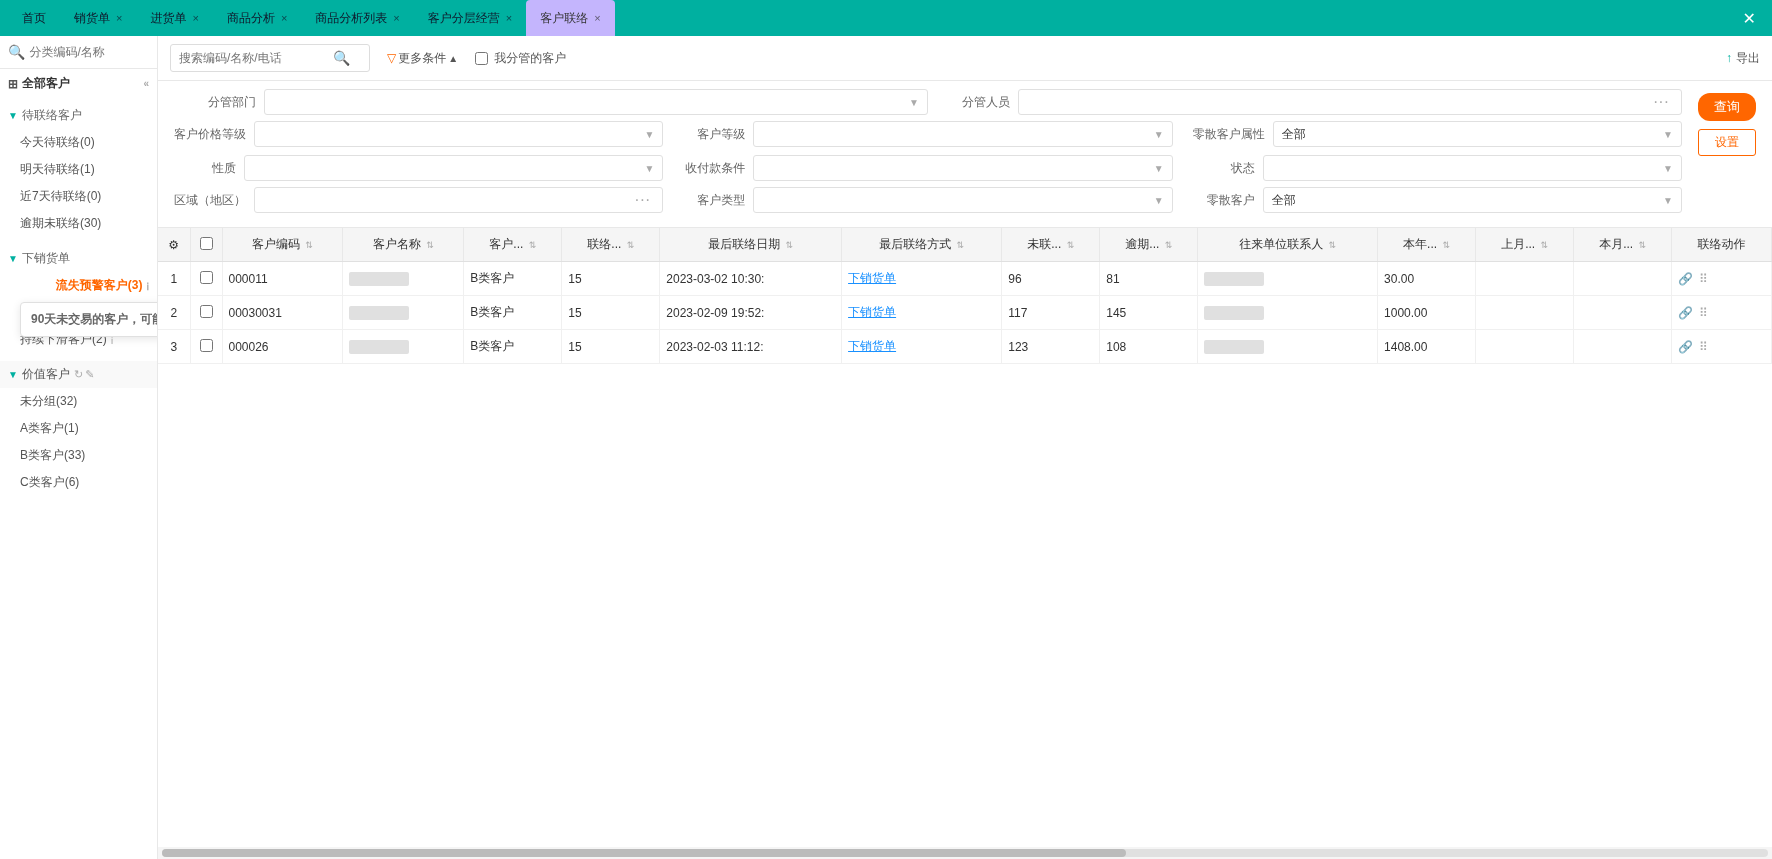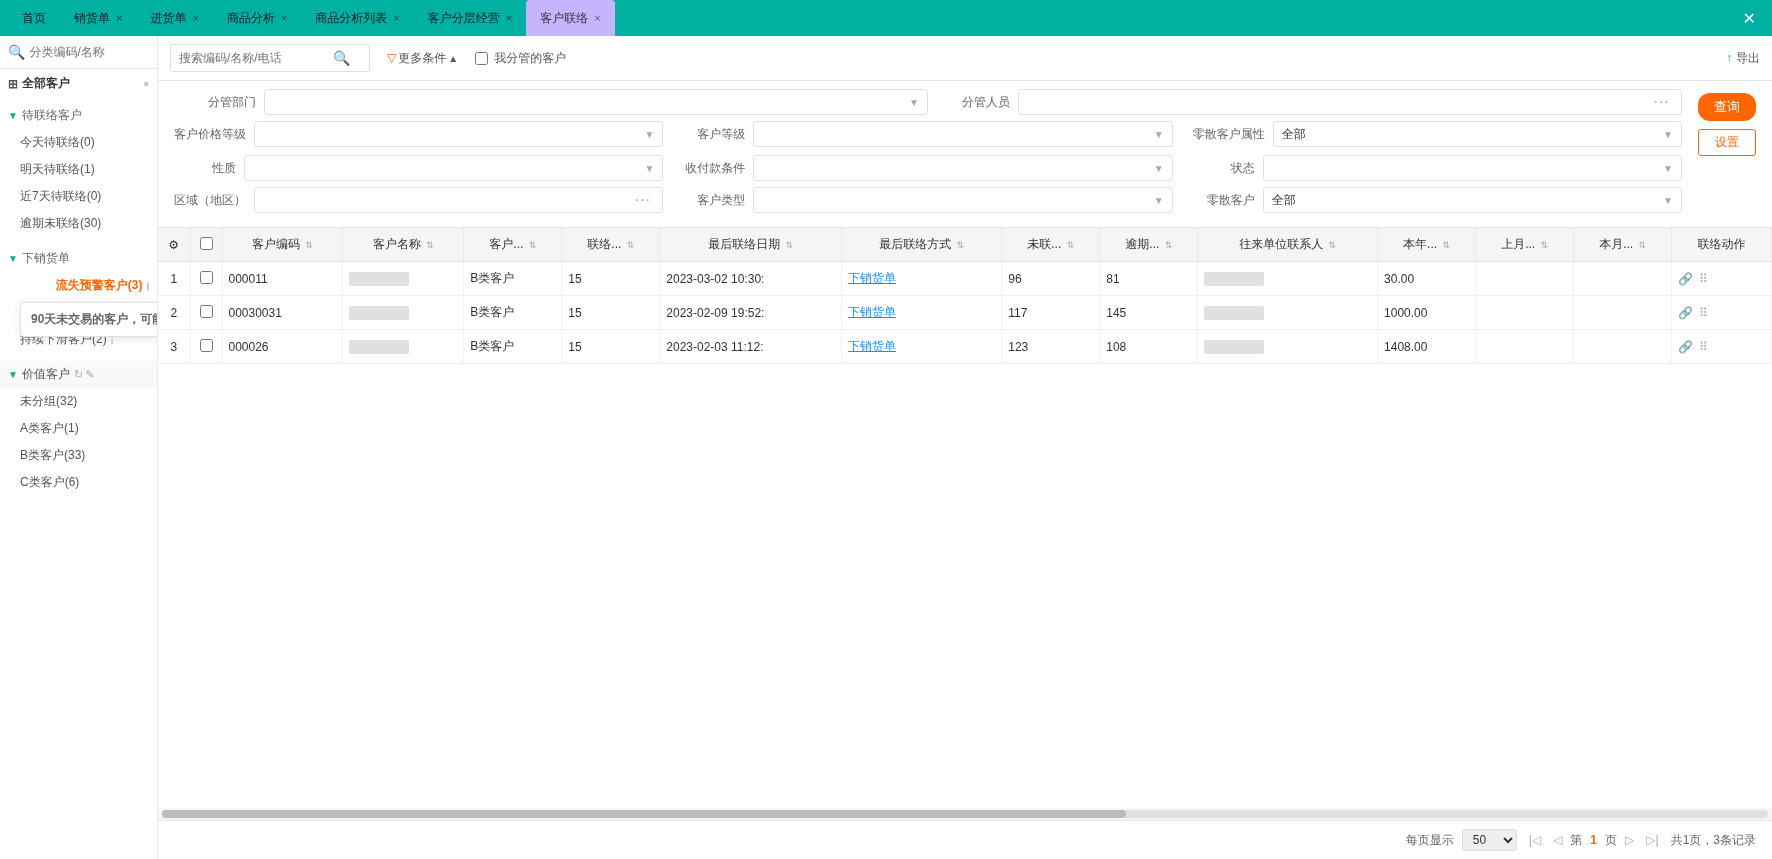--- a/index.html
+++ b/index.html
@@ -583,33 +583,15 @@
           </tbody>
         </table>
       </div>
 
       <div class="scrollbar-wrap">
         <div class="scrollbar-track">
           <div class="scrollbar-thumb"></div>
         </div>
       </div>
 
-      <div class="footer">
-        <span class="footer-label">每页显示</span>
-        <select class="page-size-select">
-          <option>50</option>
-          <option>20</option>
-          <option>100</option>
-        </select>
-        <div class="page-nav">
-          <span class="page-nav-btn">|◁</span>
-          <span class="page-nav-btn">◁</span>
-          <span class="footer-label">第</span>
-          <span class="page-num">1</span>
-          <span class="footer-label">页</span>
-          <span class="page-nav-btn">▷</span>
-          <span class="page-nav-btn">▷|</span>
-        </div>
-        <span class="page-total">共1页，3条记录</span>
-      </div>
     </div>
   </div>
 </div>
 
 </body></html>

